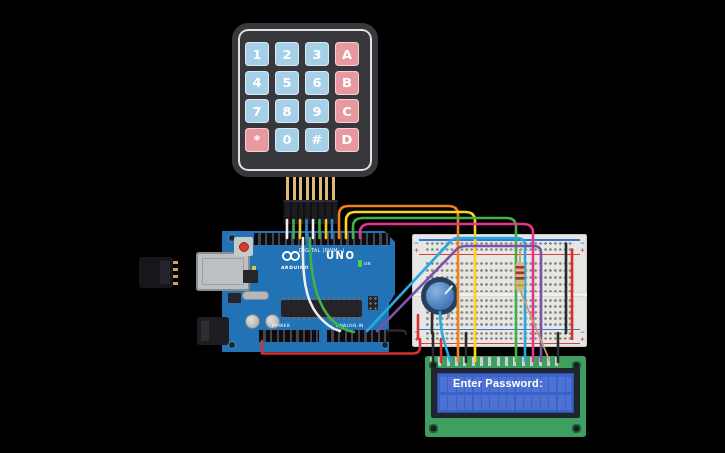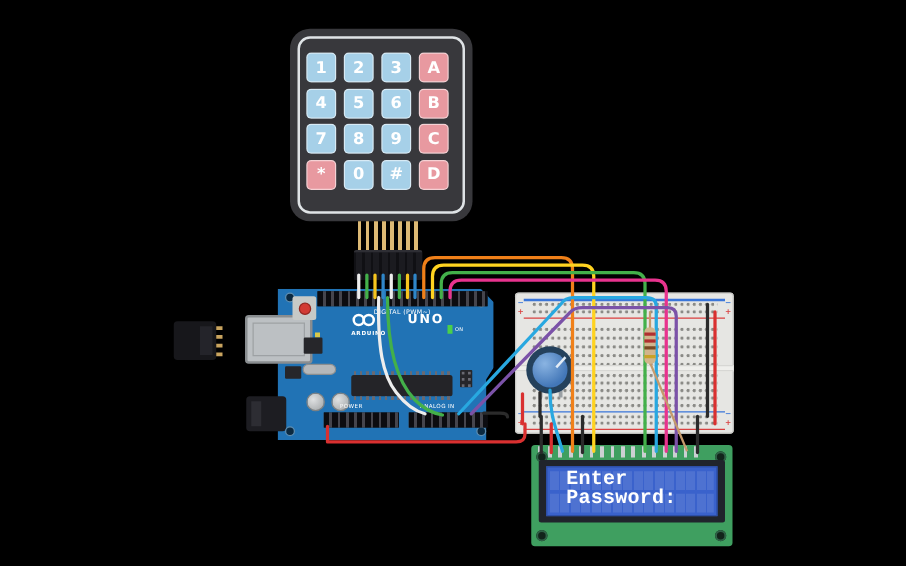--- a/index.html
+++ b/index.html
@@ -83,21 +83,21 @@
   .lcd-pins{left:430px;top:357px;width:134px;height:9px;
       background:repeating-linear-gradient(90deg,#ccd0d3 0 3px,transparent 3px 8.35px);}
   .screw{width:9px;height:9px;border-radius:50%;background:#12241b;
          box-shadow:inset 0 0 0 1.5px #2f6347;}
   .lcd-bezel{left:431px;top:368px;width:149px;height:50px;background:#20242c;border-radius:2px;}
   .lcd-screen{left:437px;top:373px;width:137px;height:40px;background:#3a62cc;
       box-shadow:inset 0 0 0 1px #2d4fa8;}
   .lcd-row{position:absolute;left:3px;width:131px;height:15px;
       background:repeating-linear-gradient(90deg,rgba(255,255,255,.10) 0 7.2px,transparent 7.2px 8.4px);}
   .lcd-text{position:absolute;left:16px;top:1px;height:15px;line-height:15px;color:#fff;
-      font-family:Liberation Mono, monospace;font-weight:bold;font-size:16px;letter-spacing:.2px;}
+      font-family:Liberation Sans, sans-serif;font-weight:bold;font-size:11px;letter-spacing:.2px;}
 
   
   .usbplug{left:139px;top:257px;width:34px;height:31px;background:#17171b;border-radius:3px;}
   .usbplug::after{content:"";position:absolute;right:3px;top:4px;width:10px;height:23px;background:#24242a;}
   .plugpin{width:4.5px;height:3px;background:#c9a45f;left:173px;}
   svg.wires{position:absolute;left:0;top:0;pointer-events:none;}
 </style>
 </head>
 <body>
 

